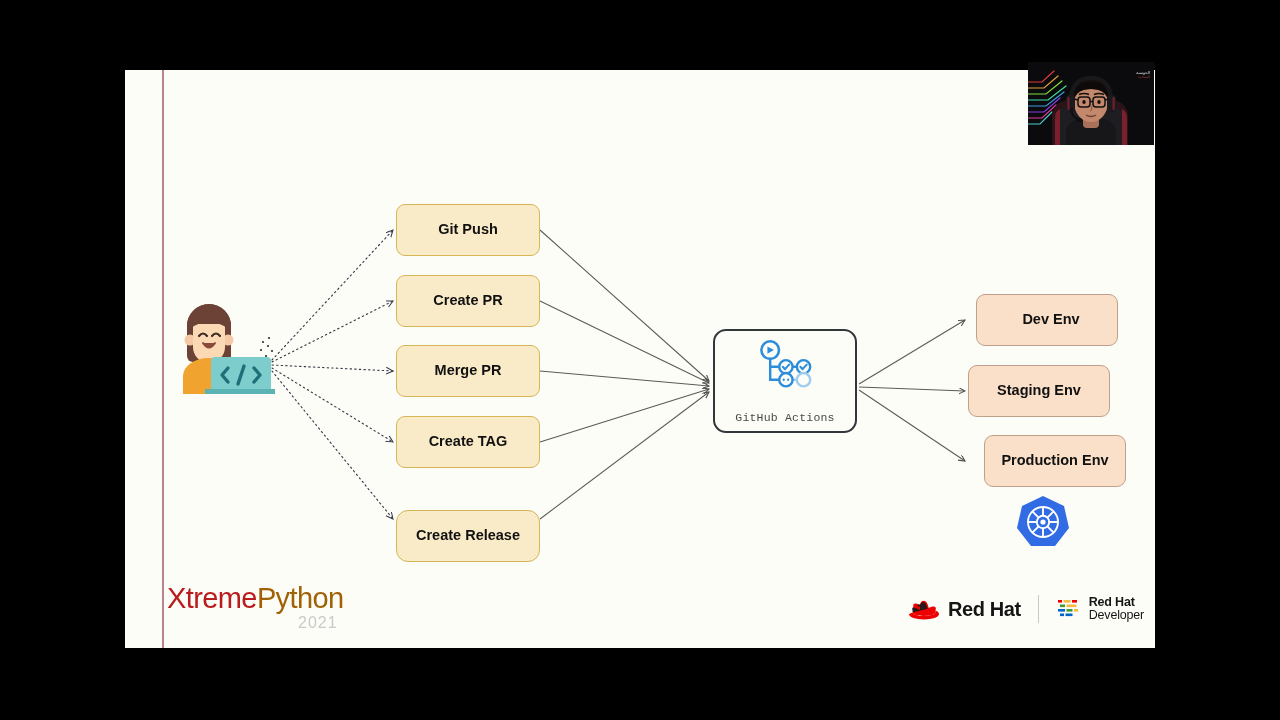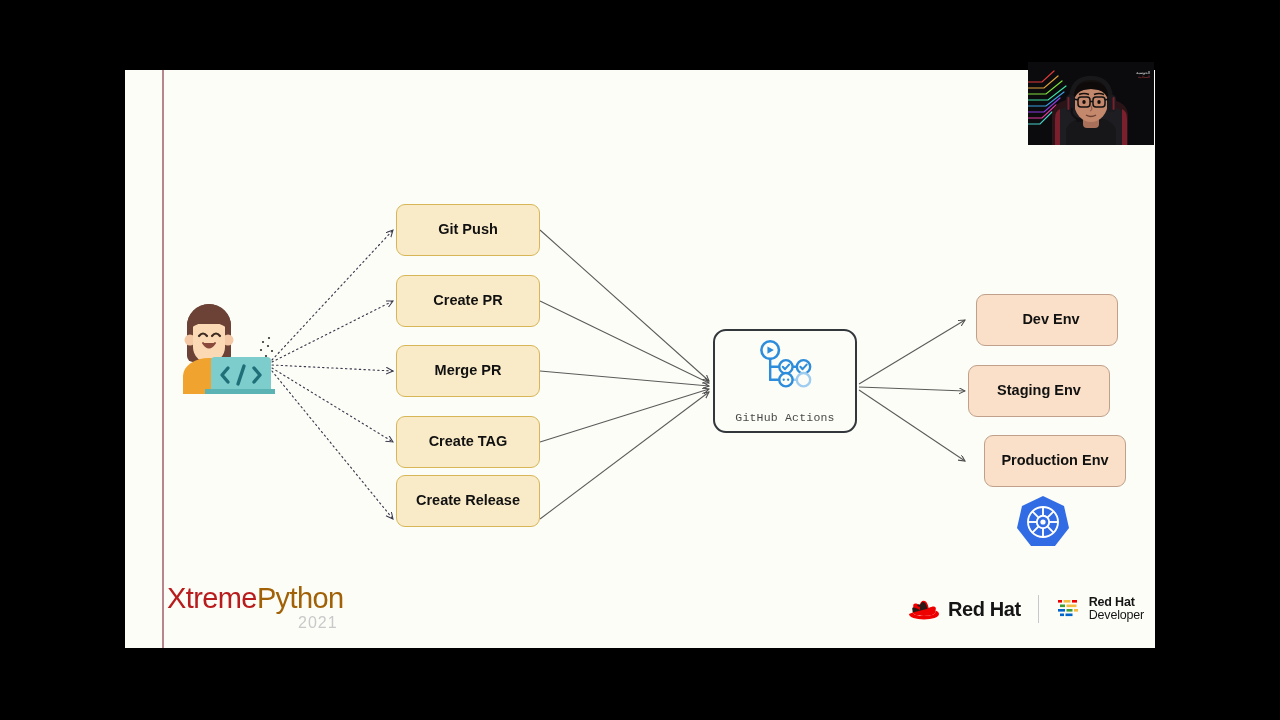--- a/index.html
+++ b/index.html
@@ -185,21 +185,21 @@
       </div>
     <div class="node src" style="left:271px;top:205px;">
       <span>Create PR</span>
       </div>
     <div class="node src" style="left:271px;top:275px;">
       <span>Merge PR</span>
       </div>
     <div class="node src" style="left:271px;top:346px;">
       <span>Create TAG</span>
       </div>
-    <div class="node src" style="left:271px;top:405px;">
+    <div class="node src" style="left:271px;top:440px;border-radius:12px;">
       <span>Create Release</span>
       </div>
 
     <div class="ga-node">
       <svg class="ga-logo" viewBox="0 0 60 54">
         <g fill="none" stroke="#2d8ddb" stroke-width="2.6" stroke-linecap="round">
           <path d="M14,20 L14,44"></path>
           <path d="M14,30 L28,30"></path>
           <path d="M14,44 L28,44"></path>
           <path d="M38,30 L44,30"></path>

